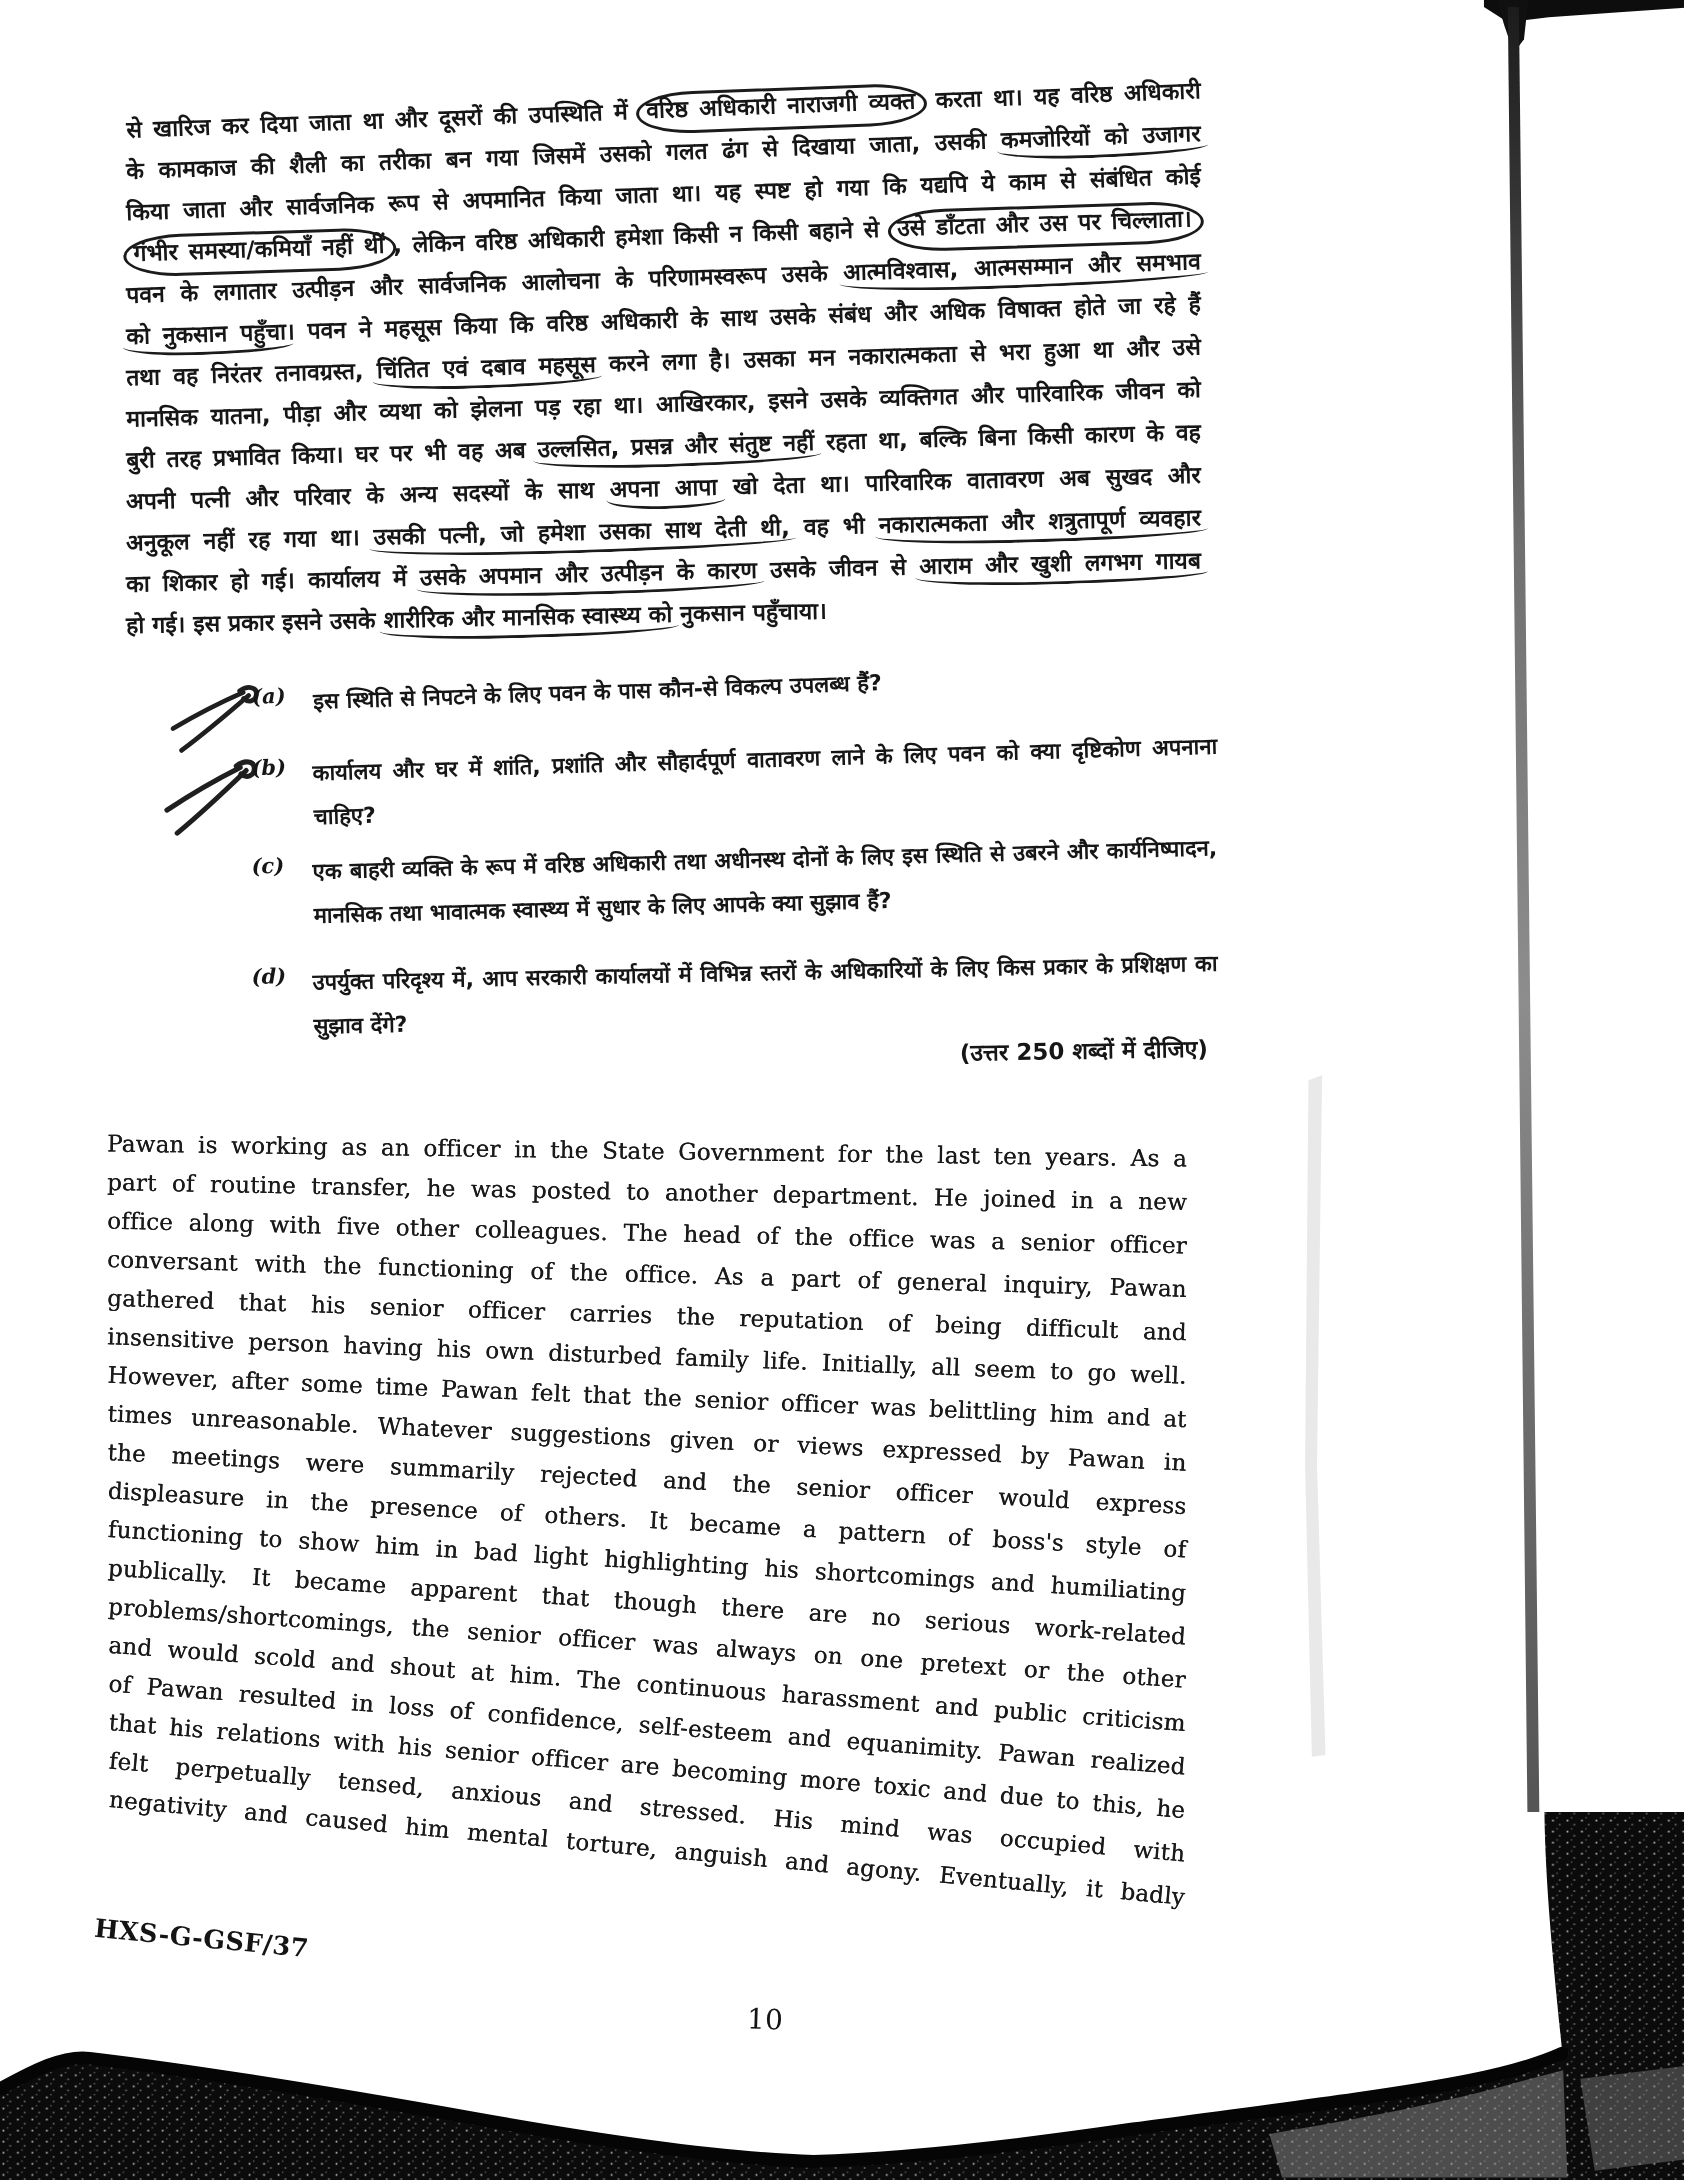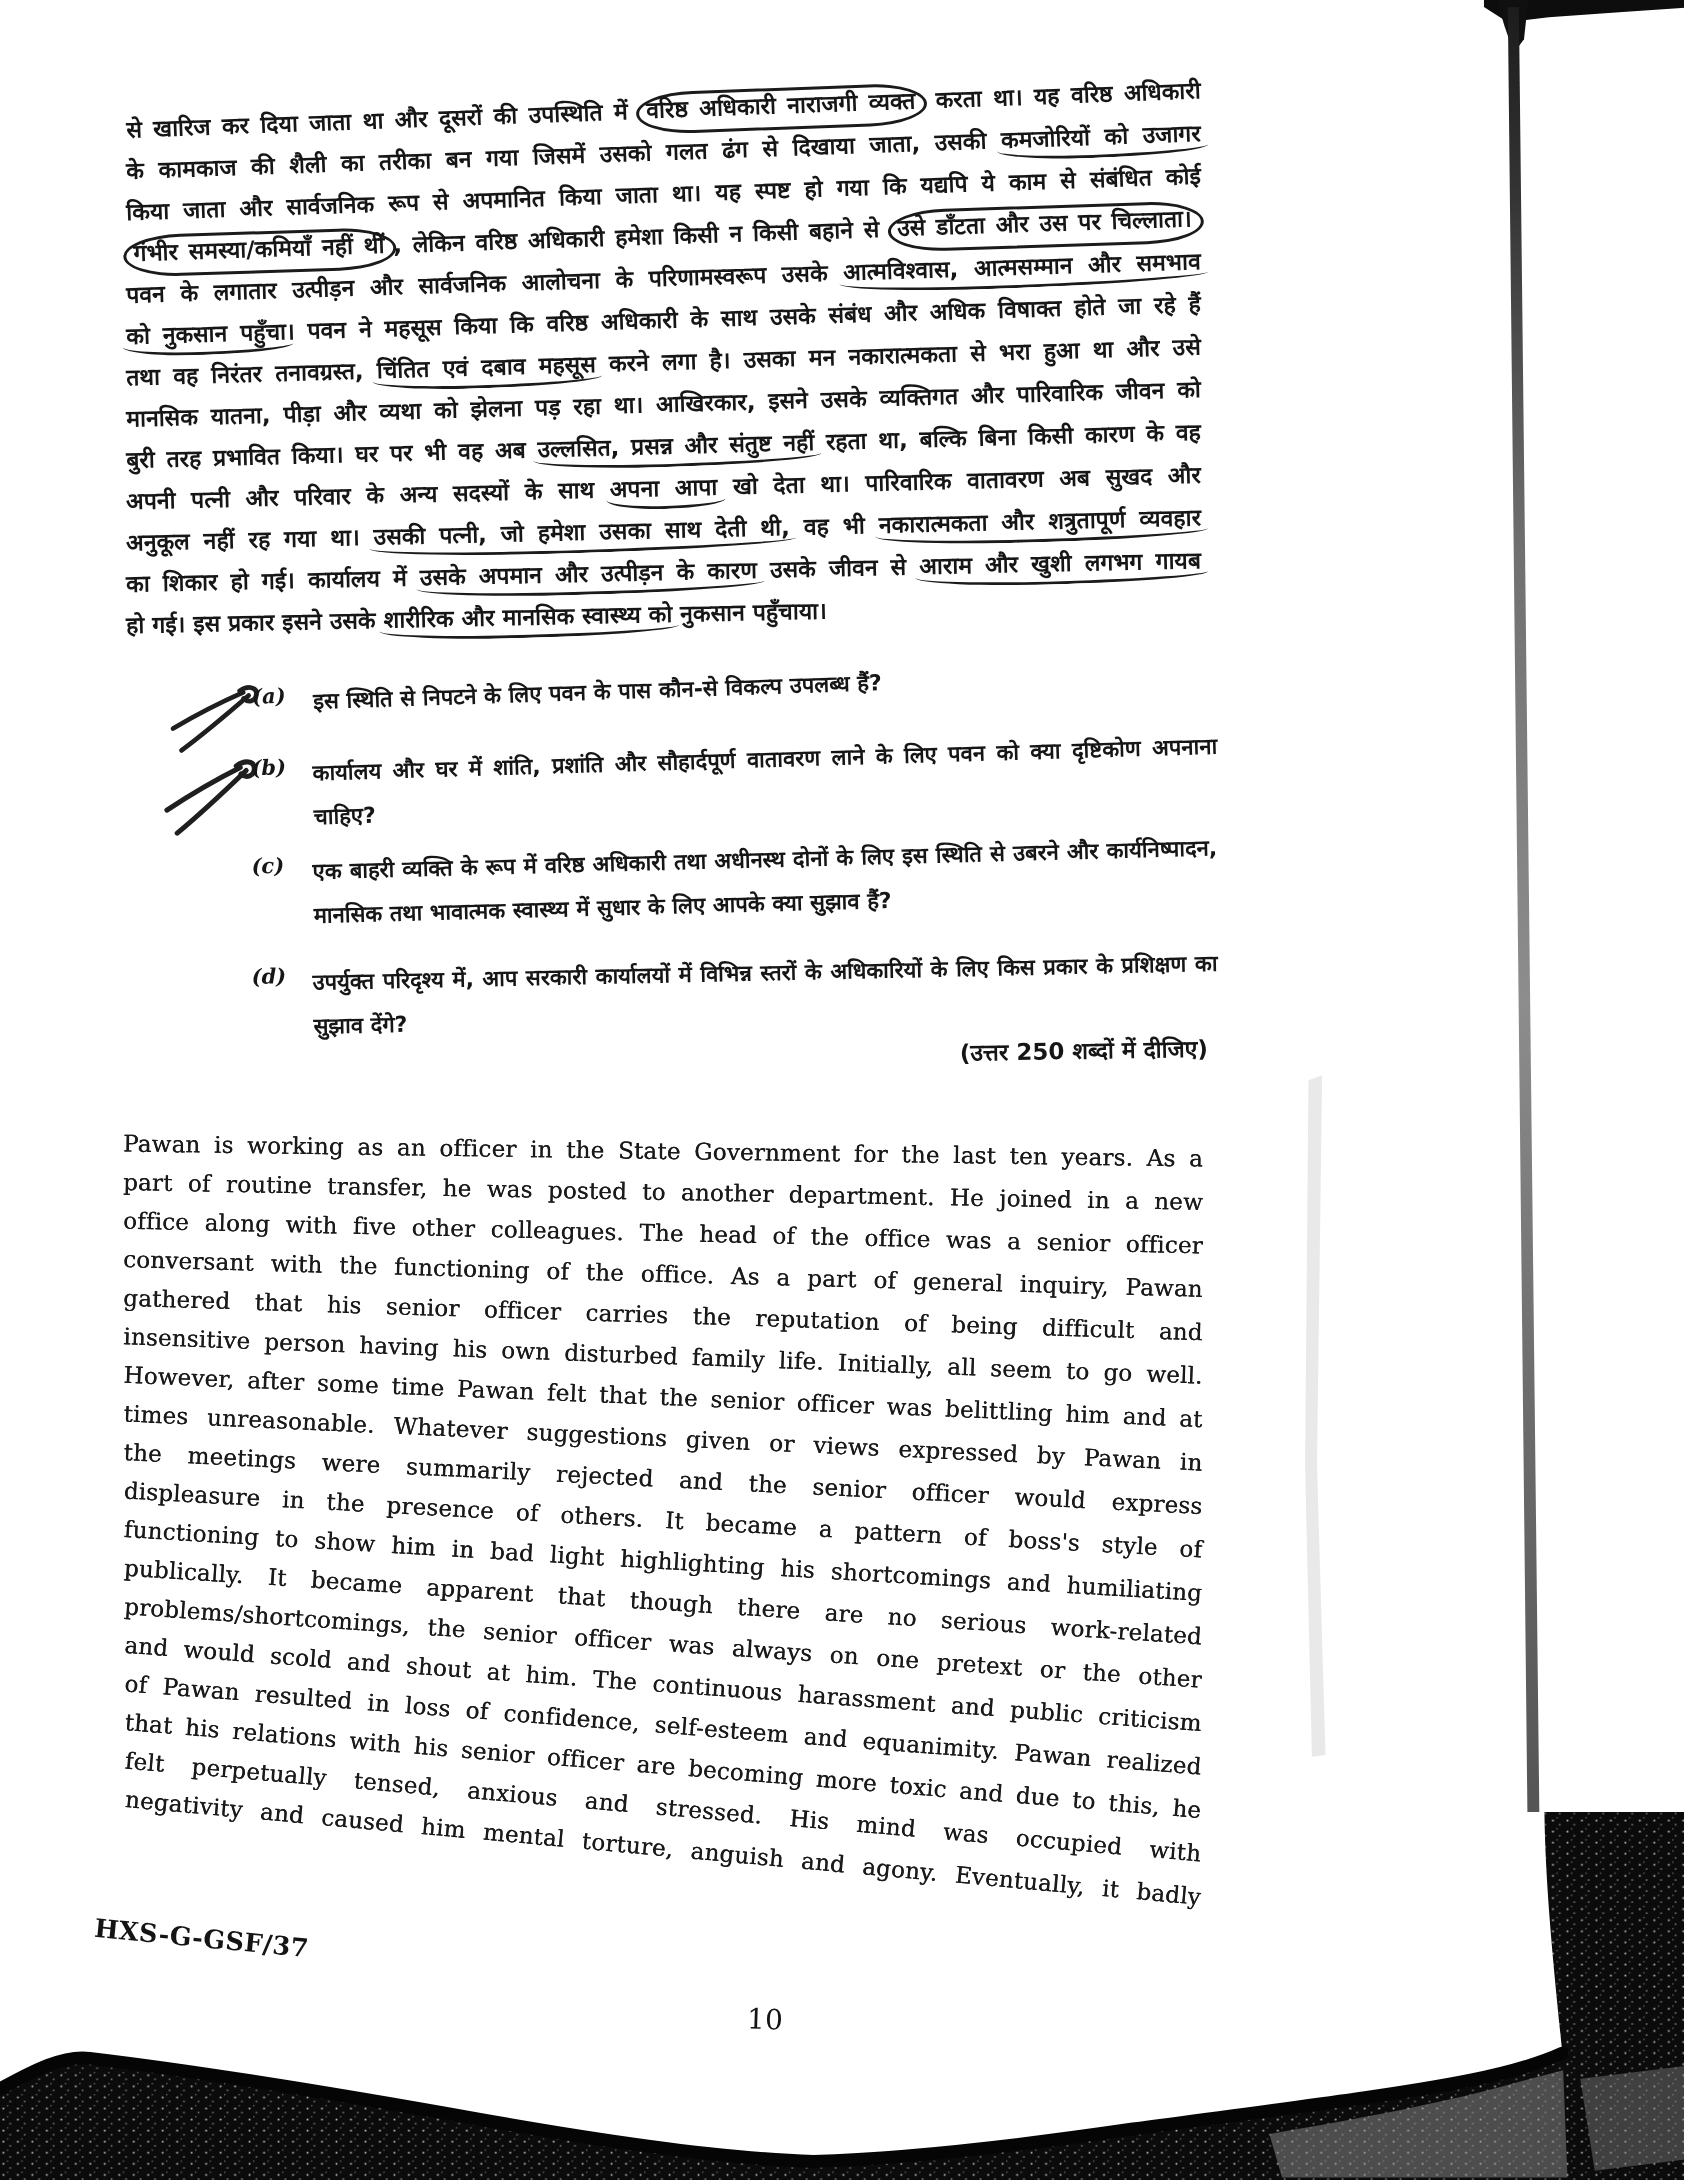--- a/index.html
+++ b/index.html
@@ -40,21 +40,21 @@
     text-align:justify;text-align-last:justify;font-weight:700;
   }
   .q-lines .line:last-child{text-align-last:left;}
 
   .answer-note{
     position:absolute;left:128px;top:1041px;width:1080px;
     font-size:23px;text-align:right;transform:rotate(-1deg);
   }
 
   .eng-para{
-    position:absolute;left:123px;top:1131px;width:1080px;
+    position:absolute;left:107px;top:1131px;width:1080px;
     font-size:23px;letter-spacing:0.2px;
     text-shadow:0.3px 0 0 #1a1a1a;
   }
   .eng-para .line{
     height:41px;line-height:41px;white-space:nowrap;
     text-align:justify;text-align-last:justify;
   }
 
   
   .an-u{position:relative;}

